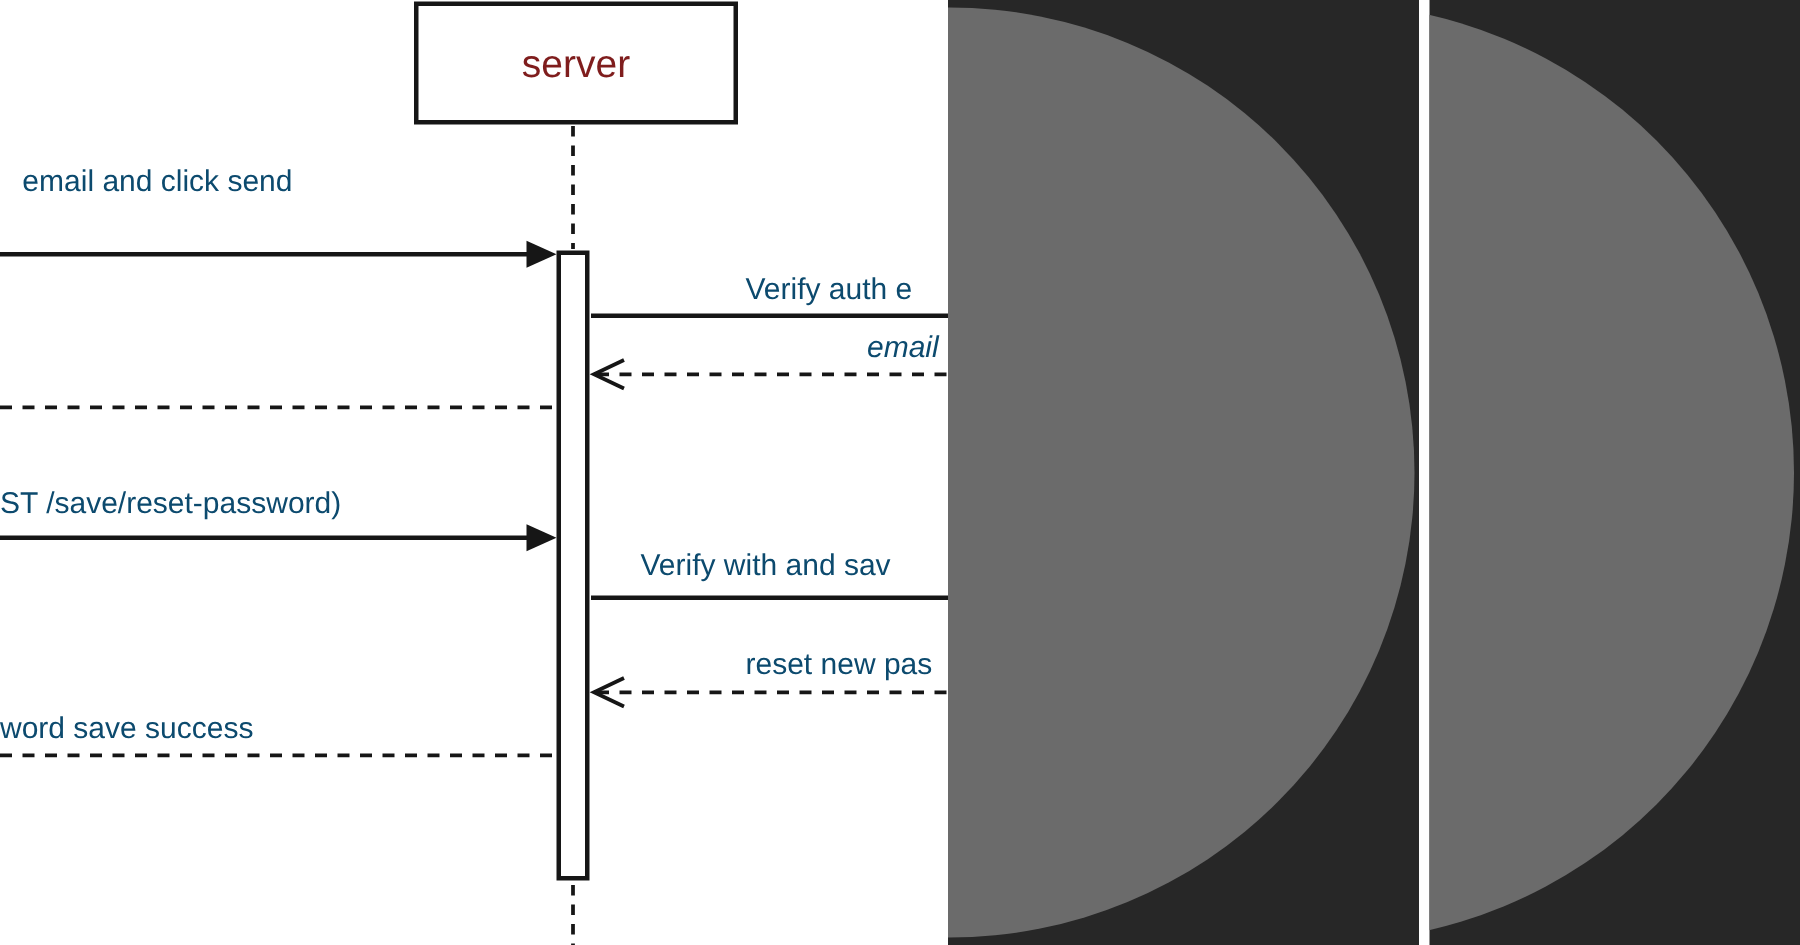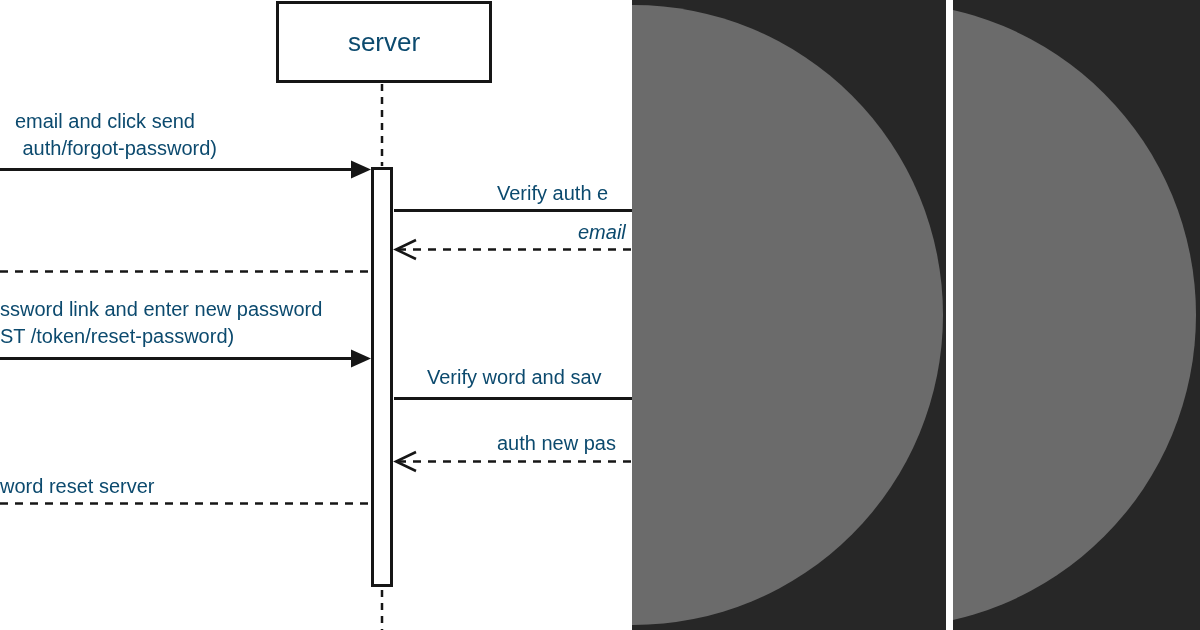--- a/index.html
+++ b/index.html
@@ -25,21 +25,21 @@
     color: #0c4a6e;
   }
   .server-box {
     position: absolute;
     left: 276px; top: 1px;
     width: 210px; height: 76px;
     background: #ffffff;
     border: 3px solid #161616;
     display: flex; align-items: center; justify-content: center;
     font-size: 26px;
-    color: #0c4a6e;
+    color: #7f1d1d;
   }
   
   .t1  { right: 1005px; top: 109px; }
   .t2  { right: 983px;  top: 136px; }
   .t3  { left: 497px;   top: 181px; }
   .t4  { left: 578px;   top: 220px; font-style: italic; }
   .t5  { left: 4px;     top: 240px; }
   .t6  { left: 0px;     top: 297px; }
   .t7  { left: 0px;     top: 324px; }
   .t8  { left: 427px;   top: 365px; }
@@ -97,28 +97,26 @@
       <line x1="0" y1="503.5" x2="370" y2="503.5" stroke="#161616" stroke-width="2.5" stroke-dasharray="8 7"></line>
 
       <rect x="372.5" y="168.5" width="19" height="417" fill="#ffffff" stroke="#161616" stroke-width="3"></rect>
     </svg>
 
     <div class="server-box">
       <span>server</span>
     </div>
 
     <div class="msg-label t1">email and click send</div>
-    <div class="msg-label t2">auth/forgot-password)</div>
     <div class="msg-label t3">Verify auth e</div>
     <div class="msg-label t4">email</div>
-    <div class="msg-label t6">ssword link and enter new password</div>
-    <div class="msg-label t7">ST /token/reset-password)</div>
-    <div class="msg-label t8">Verify word and sav</div>
-    <div class="msg-label t9">auth new pas</div>
-    <div class="msg-label t10">word reset server</div>
+    <div class="msg-label t7">ST /save/reset-password)</div>
+    <div class="msg-label t8">Verify with and sav</div>
+    <div class="msg-label t9">reset new pas</div>
+    <div class="msg-label t10">word save success</div>
   </div>
 
   <div class="dark-panel panel-1">
     <div class="circle-graphic circle-1"></div>
   </div>
   <div class="dark-panel panel-2">
     <div class="circle-graphic circle-2"></div>
   </div>
 
 </div>

